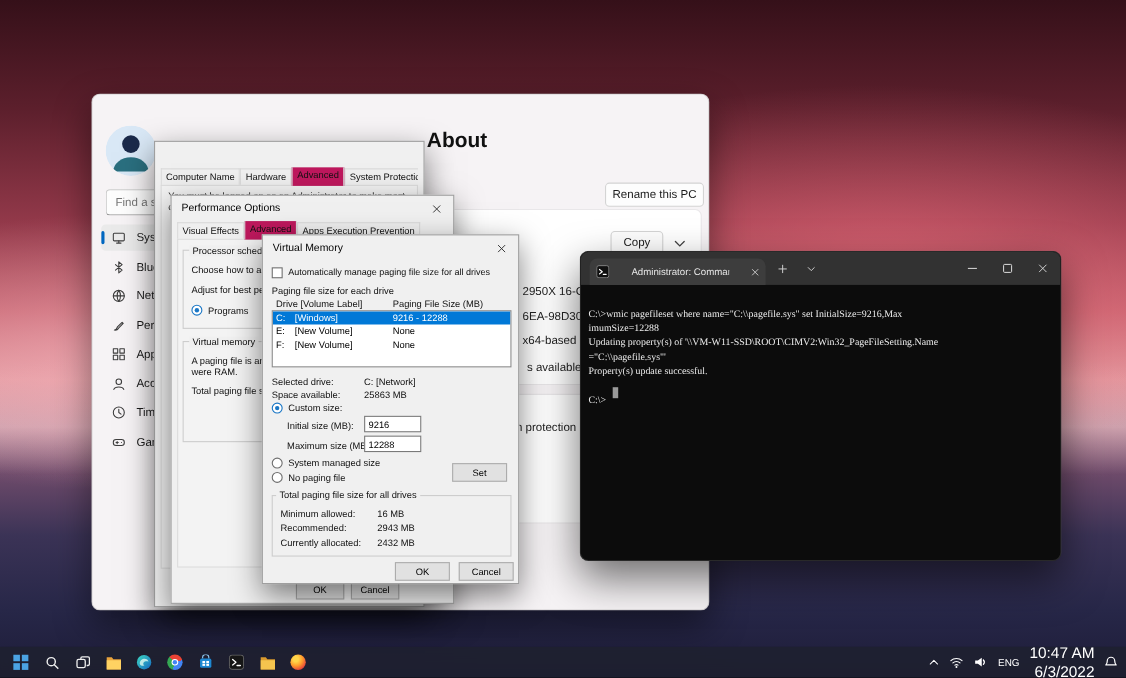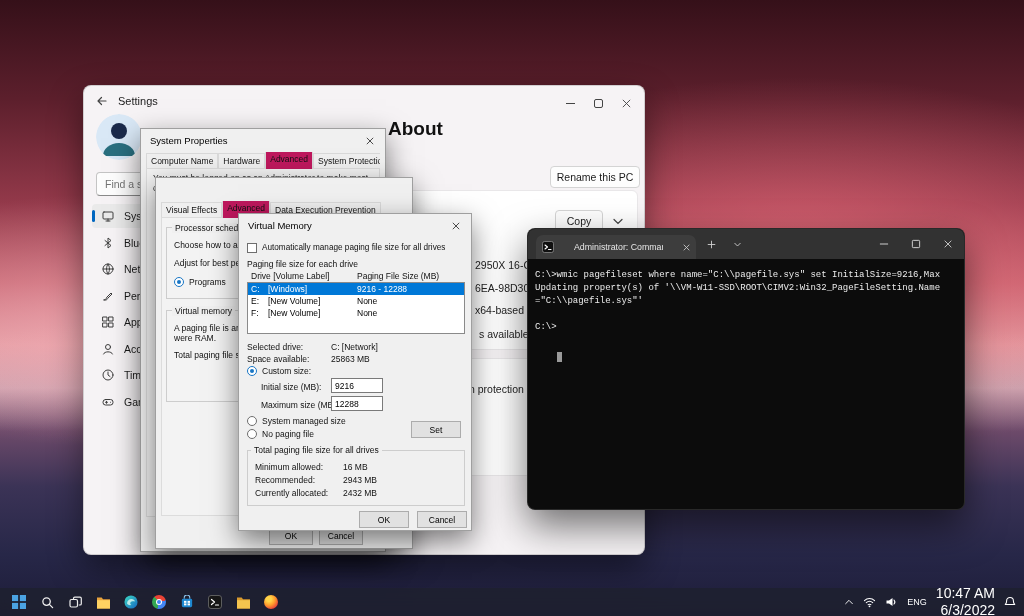--- a/index.html
+++ b/index.html
@@ -79,21 +79,21 @@
 
 
 .terminal{left:527px;top:228px;width:438px;height:282px;border-radius:8px;background:#0c0c0c;z-index:5;
  box-shadow:0 16px 38px rgba(0,0,0,.55);overflow:hidden;border:1px solid rgba(255,255,255,.12)}
 .term-bar{position:relative;height:30px;background:#323232;display:flex;align-items:flex-end}
 .term-tab{width:160px;height:24px;margin-left:8px;background:#3d3d3d;border-radius:7px 7px 0 0;display:flex;align-items:center;gap:20px;padding:0 6px}
 .term-tab-title{flex:1;font-size:8.8px;color:#e6e6e6;white-space:nowrap;overflow:hidden}
 .term-bar-btn{width:22px;height:22px;display:flex;align-items:center;justify-content:center;margin-left:4px;align-self:center}
 .term-controls{margin-left:auto;display:flex;align-self:stretch}
 .term-controls .wc{width:32px;height:100%}
-.term-body{position:relative;height:252px;padding:11px 7px;font-family:Liberation Mono, monospace;font-size:9px;color:#ececec}
+.term-body{position:relative;height:252px;padding:21px 7px;font-family:Liberation Serif, serif;font-size:9px;color:#ececec}
 .tline{height:13px;white-space:pre}
 .term-cursor{position:absolute;left:29px;top:93px;width:5px;height:10px;background:#9a9a9a}
 
 
 .taskbar{position:absolute;left:0;right:0;bottom:0;height:28px;background:rgba(30,32,48,.9);z-index:10;
  display:flex;align-items:center;padding:0 8px;backdrop-filter:blur(8px)}
 .tb-icons{display:flex;gap:6px}
 .tb-icon{width:22px;height:22px;border-radius:4px;display:flex;align-items:center;justify-content:center}
 .chrome-icon{width:14px;height:14px;border-radius:50%;background:conic-gradient(from -45deg,#ea4335 0 120deg,#4285f4 0 240deg,#34a853 0 360deg);position:relative}
 .chrome-icon::before{content:"";position:absolute;inset:4px;border-radius:50%;background:#fff}
@@ -103,45 +103,20 @@
 .tray-txt{font-size:9px}
 .clock{text-align:right;font-size:14px;line-height:1.25}
 .tray svg{stroke:#fff;fill:none;stroke-width:1.1;stroke-linecap:round;stroke-linejoin:round}
 </style>
 </head>
 <body>
 
 <div class="wallpaper"></div>
 
 <div class="win settings">
-  <div class="s-titlebar">
-    <span class="s-back">
-      <svg width="12" height="12" viewBox="0 0 12 12" stroke="#444" fill="none" stroke-width="1.2" stroke-linecap="round" stroke-linejoin="round">
-          <path d="M10 6H2M5.5 2.5L2 6l3.5 3.5"></path>
-        </svg>
-    </span>
-    <span class="s-title">Settings</span>
-    <div class="win-controls">
-      <span class="wc">
-          <svg width="11" height="11" viewBox="0 0 11 11" stroke="#444" stroke-width="1">
-            <line x1="1" y1="5.5" x2="10" y2="5.5"></line>
-          </svg>
-        </span>
-      <span class="wc">
-          <svg width="11" height="11" viewBox="0 0 11 11" stroke="#444" fill="none" stroke-width="1">
-            <rect x="1.5" y="1.5" width="8" height="8" rx="1.5"></rect>
-          </svg>
-        </span>
-      <span class="wc">
-          <svg width="11" height="11" viewBox="0 0 12 12" stroke="#444" stroke-width="1">
-            <path d="M2 2l8 8M10 2l-8 8"></path>
-          </svg>
-        </span>
-    </div>
-  </div>
 
   <div class="avatar">
     <svg width="46" height="46" viewBox="0 0 46 46">
         <circle cx="23" cy="23" r="23" fill="#d9e8f6"></circle>
         <circle cx="23" cy="17" r="8" fill="#1b2a4a"></circle>
         <path d="M7 42a16 13 0 0 1 32 0z" fill="#2a6f7f"></path>
       </svg>
   </div>
 
   <div class="about-title">About</div>
@@ -235,44 +210,44 @@
   </span>
 
   <div class="frag f0">2950X 16-C</div>
   <div class="frag f1">6EA-98D30C</div>
   <div class="frag f2">x64-based</div>
   <div class="frag f3">s available fo</div>
   <div class="frag f4">n protection</div>
 </div>
 
 <div class="win dlg sysprops">
-  <div class="dlg-head">
-    <span class="dlg-title">System Properties</span>
-    <span class="dlg-x">
-        <svg width="8" height="8" viewBox="0 0 10 10" stroke="#333" stroke-width="1.1">
-          <path d="M1 1l8 8M9 1l-8 8"></path>
-        </svg>
-      </span>
-  </div>
   <div class="tabs">
     <span class="tab">Computer Name</span>
     <span class="tab">Hardware</span>
     <span class="tab active">Advanced</span>
     <span class="tab">System Protection</span>
 
   </div>
   <div class="pane"></div>
   <div class="sp-note">You must be logged on as an Administrator to make most of these changes.</div>
 </div>
 
 <div class="win dlg perf">
+  <div class="dlg-head">
+    <span class="dlg-title">Performance Options</span>
+    <span class="dlg-x">
+        <svg width="8" height="8" viewBox="0 0 10 10" stroke="#333" stroke-width="1.1">
+          <path d="M1 1l8 8M9 1l-8 8"></path>
+        </svg>
+      </span>
+  </div>
   <div class="tabs">
     <span class="tab">Visual Effects</span>
     <span class="tab active">Advanced</span>
-    <span class="tab">Data Execution Prevention</span>
+    <span class="tab">Apps Execution Prevention</span>
   </div>
   <div class="pane"></div>
 
   <div class="groupbox" style="left:10px;top:49px;width:238px;height:72px"></div>
   <div class="glabel pline" style="left:16px;top:45px">Processor scheduling</div>
   <div class="pline" style="left:18px;top:62px">Choose how to allocate processor resources.</div>
   <div class="pline" style="left:18px;top:80px">Adjust for best performance of:</div>
   <span class="radio on" style="left:18px;top:99px"></span>
   <div class="pline" style="left:33px;top:99px">Programs</div>
 
@@ -393,22 +368,24 @@
         </span>
       <span class="wc">
           <svg width="10" height="10" viewBox="0 0 12 12" stroke="#ddd" stroke-width="1">
             <path d="M2 2l8 8M10 2l-8 8"></path>
           </svg>
         </span>
     </div>
   </div>
   <div class="term-body">
     <div class="tline">C:\&gt;wmic pagefileset where name="C:\\pagefile.sys" set InitialSize=9216,Max</div>
+    <div class="tline">imumSize=12288</div>
     <div class="tline">Updating property(s) of '\\VM-W11-SSD\ROOT\CIMV2:Win32_PageFileSetting.Name</div>
     <div class="tline">="C:\\pagefile.sys"'</div>
+    <div class="tline">Property(s) update successful.</div>
     <div class="tline"></div>
     <div class="tline">C:\&gt;</div>
     <span class="term-cursor"></span>
   </div>
 </div>
 
 <div class="taskbar">
   <div class="tb-icons">
     <span class="tb-icon">
         <svg width="14" height="14" viewBox="0 0 16 16">

